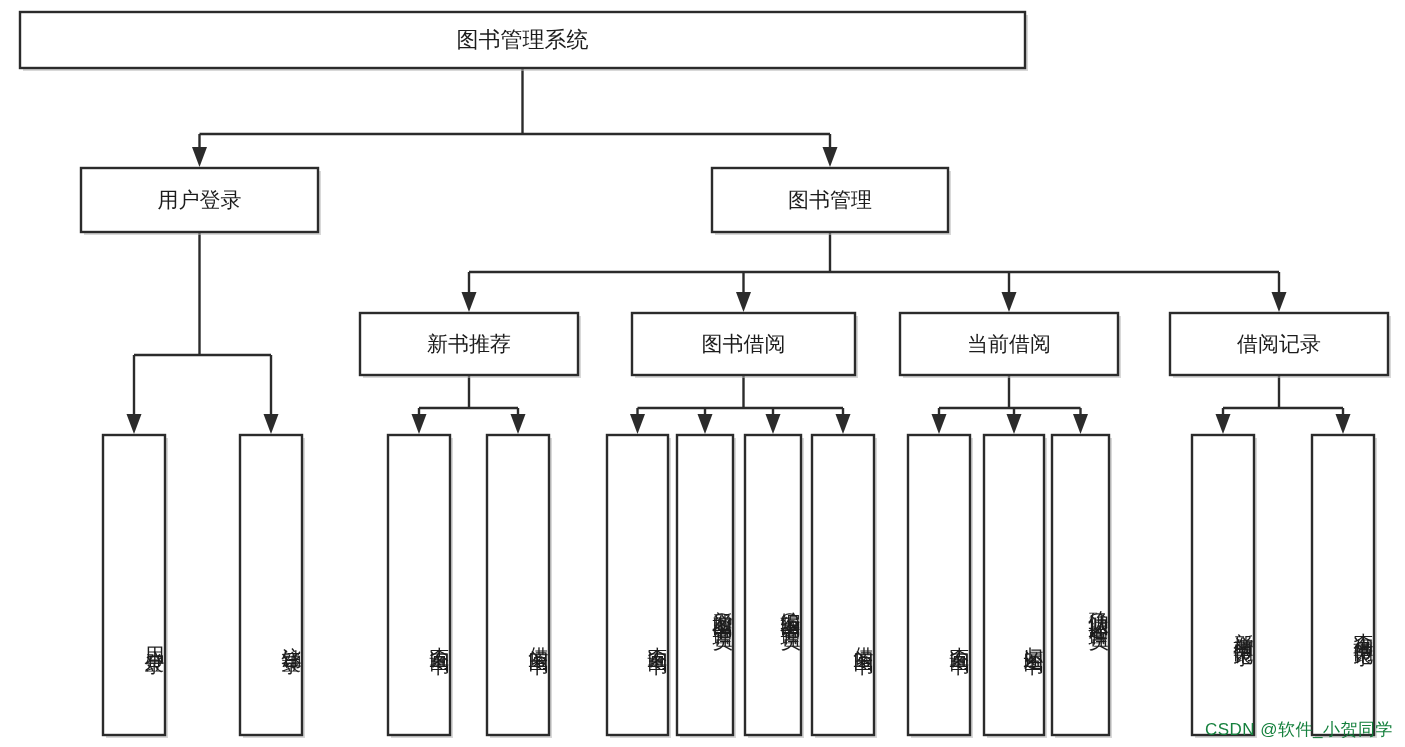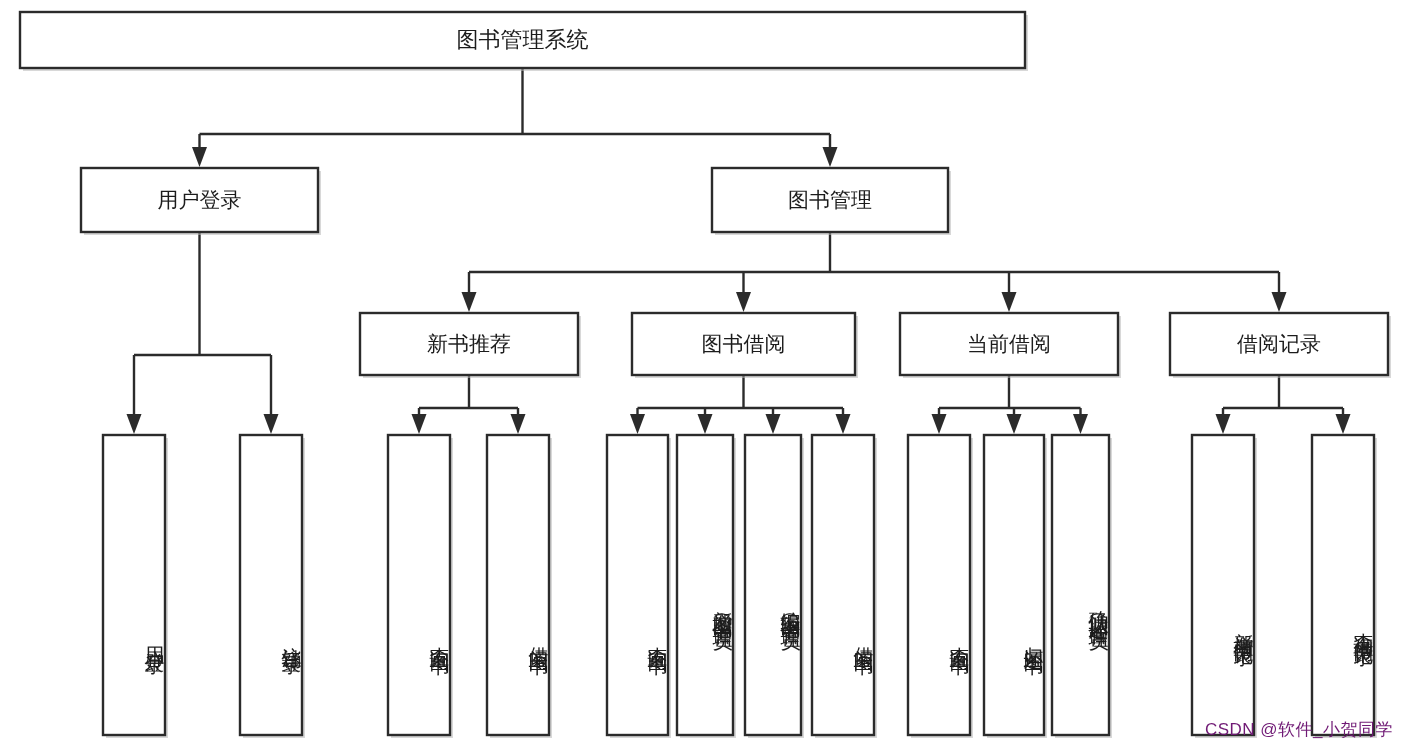--- a/index.html
+++ b/index.html
@@ -74,21 +74,21 @@
     justify-content: center;
     user-select: none;
     pointer-events: none;
   }
   .watermark {
     position: absolute;
     right: 12px;
     bottom: 6px;
     font-family: "Liberation Sans", "DejaVu Sans", sans-serif;
     font-size: 17px;
-    color: #701a75;
+    color: #15803d;
     letter-spacing: 0.5px;
     white-space: nowrap;
     user-select: none;
   }
 </style>
 </head>
 <body>
 
 <div id="diagram-root">
 

